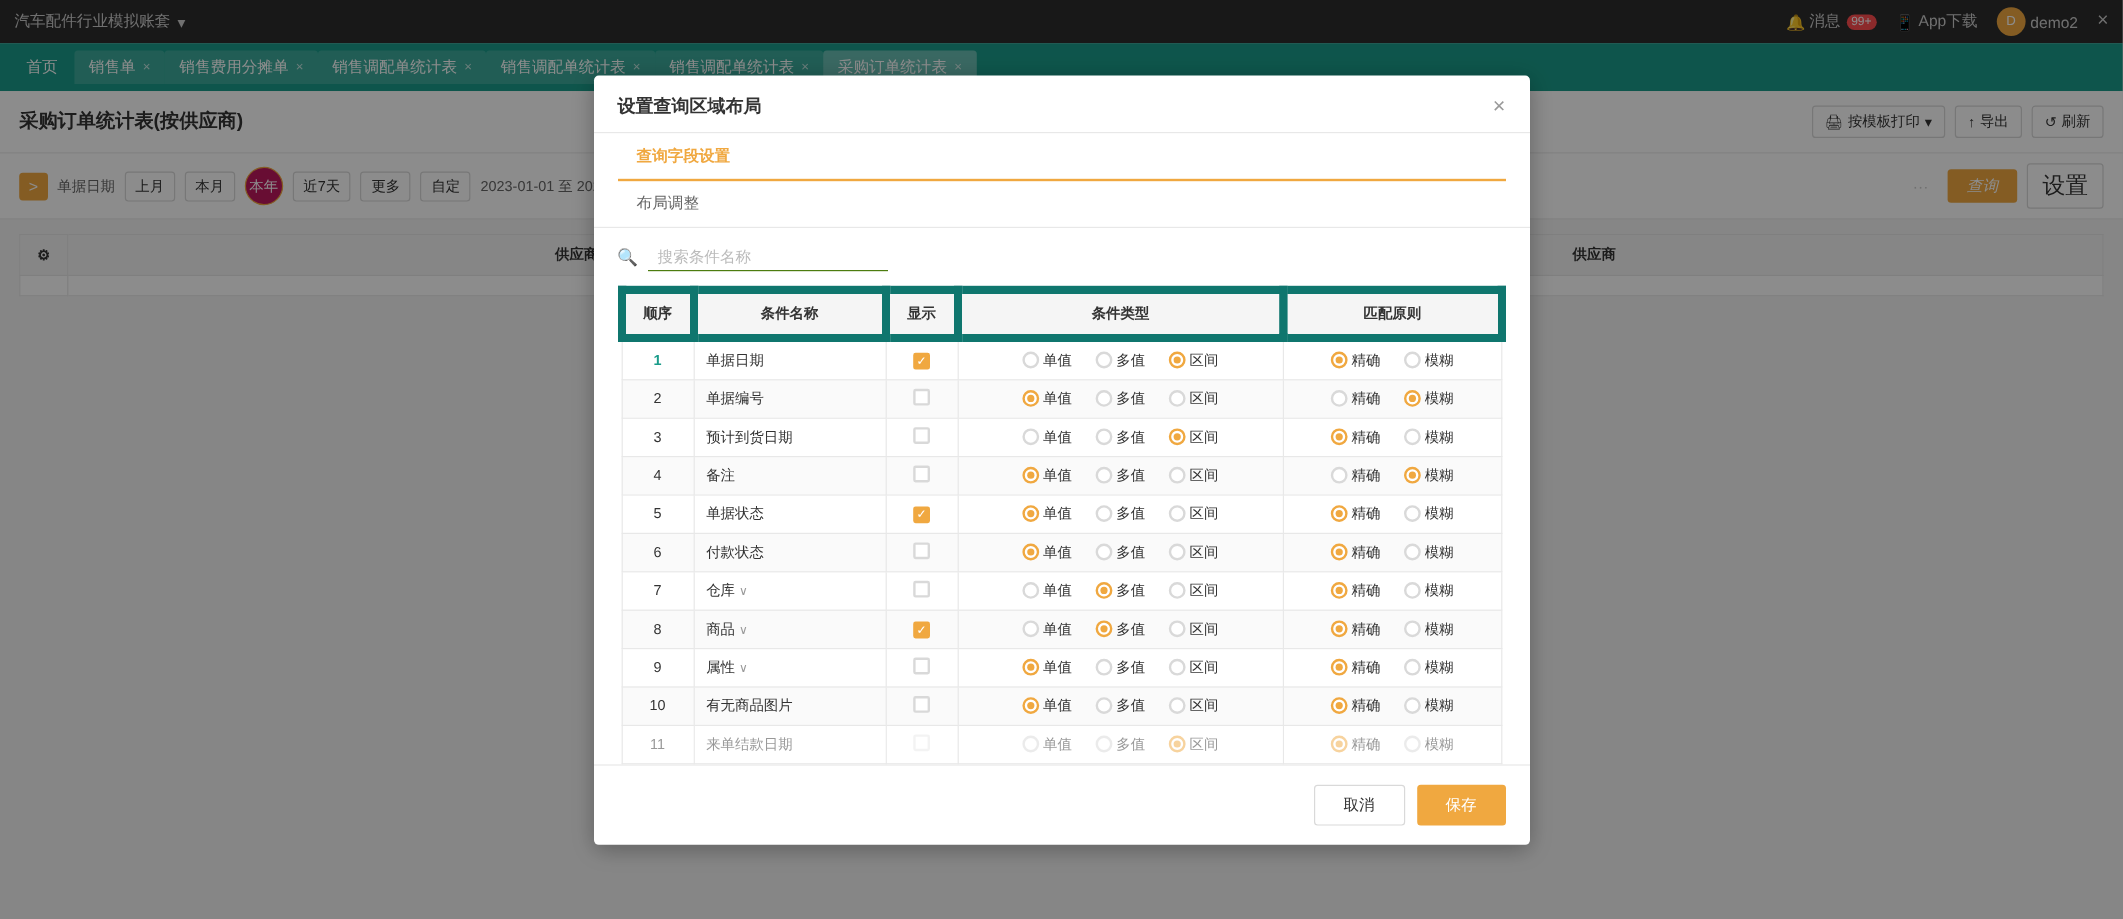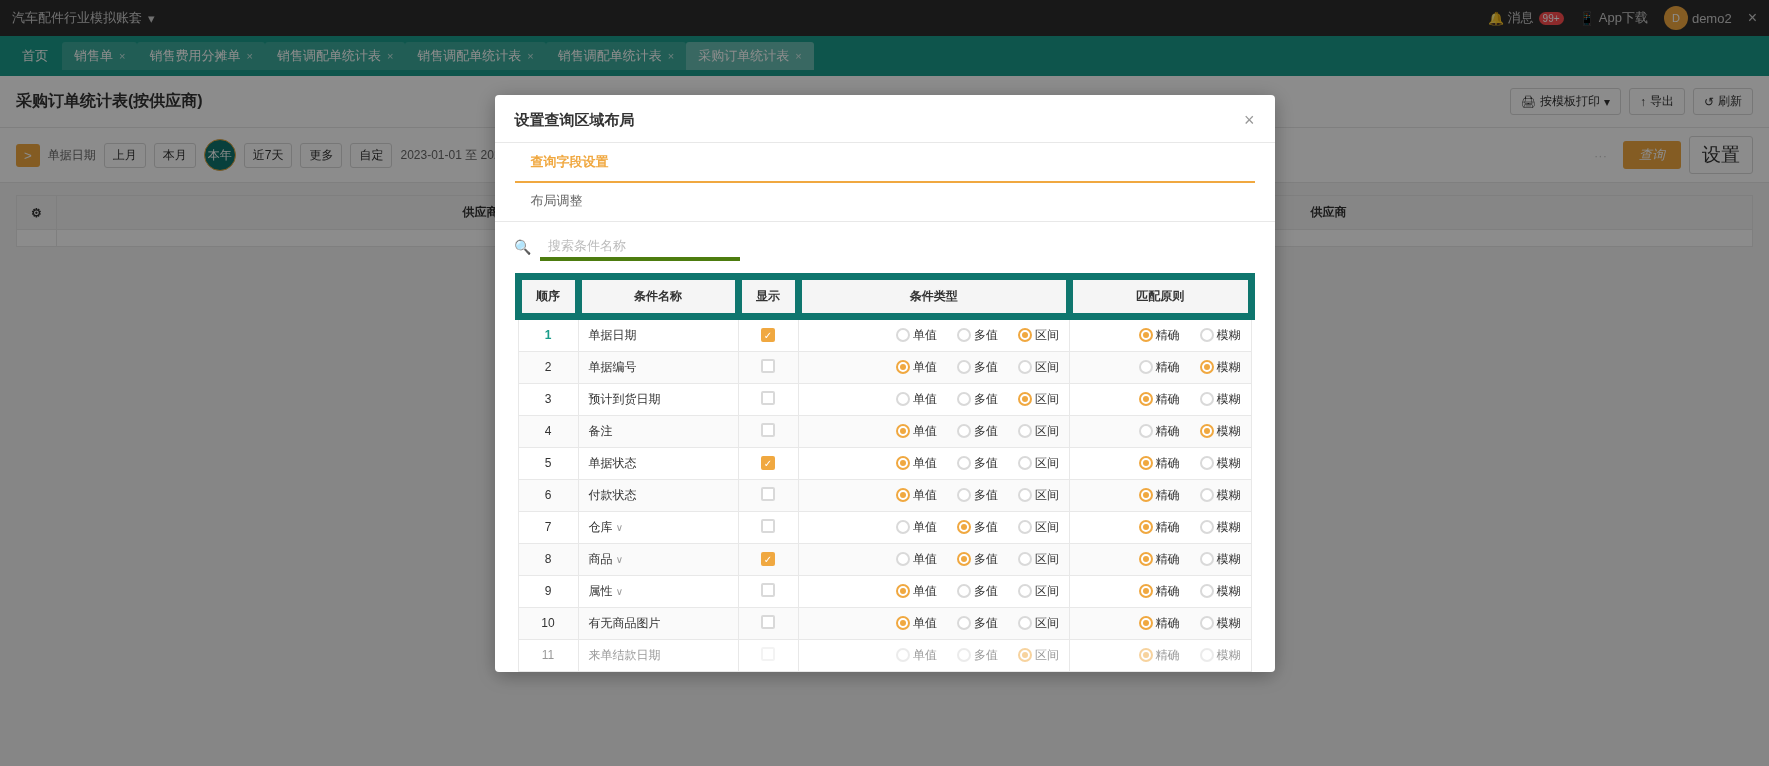--- a/index.html
+++ b/index.html
@@ -158,21 +158,21 @@
 
     
     .dialog-search {
       padding: 12px 20px;
       display: flex;
       align-items: center;
       gap: 8px;
     }
     .dialog-search input {
       border: none;
-      border-bottom: 4px solid #4d7c0f;
+      border-bottom: 1px solid #4d7c0f;
       padding: 4px 8px;
       font-size: 13px;
       width: 200px;
       outline: none;
       color: #be185d;
     }
     .dialog-search input::placeholder { color: #bbb; }
     .search-icon-char { color: #999; font-size: 14px; }
 
     
@@ -201,21 +201,21 @@
       border: 1px solid #e8e8e8;
       padding: 7px 10px;
       font-size: 12px;
       color: #333;
       text-align: center;
     }
     .dialog-table tr:nth-child(odd) td { background: #fff; }
     .dialog-table tr:nth-child(even) td { background: #fafafa; }
 
     
-    .radio-group { display: flex; align-items: center; gap: 20px; justify-content: flex-end; font-family: Liberation Serif, serif; }
+    .radio-group { display: flex; align-items: center; gap: 20px; justify-content: center; font-family: Liberation Serif, serif; }
     .radio-item { display: flex; align-items: center; gap: 3px; cursor: pointer; white-space: nowrap; }
     .radio-circle {
       width: 14px; height: 14px;
       border-radius: 50%;
       border: 2px solid #d9d9d9;
       display: inline-block;
       position: relative;
       background: #fff;
       flex-shrink: 0;
     }
@@ -358,21 +358,21 @@
         <span>刷新</span>
       </button>
     </div>
   </div>
 
   <div class="filter-bar">
     <button class="filter-collapse">&gt;</button>
     <span class="filter-label">单据日期</span>
     <button class="filter-date-btn">上月</button>
     <button class="filter-date-btn">本月</button>
-    <button class="filter-date-btn" style="background:#0f766e;color:#fff;border-color:#f0a840;border-radius:50%;width:32px;height:32px;padding:0;">本年</button>
+    <button class="filter-date-btn" style="background:#be185d;color:#fff;border-color:#f0a840;border-radius:50%;width:32px;height:32px;padding:0;">本年</button>
     <button class="filter-date-btn">近7天</button>
     <button class="filter-date-btn">更多</button>
     <button class="filter-date-btn">自定</button>
     <span class="filter-date-range">2023-01-01 至 2023-12-31</span>
     <span style="flex:1"></span>
     <span style="color:#ccc;margin-right:8px;">···</span>
     <button class="btn-query">查询</button>
     <button class="btn-settings">设置</button>
   </div>
 
@@ -785,15 +785,19 @@
                       <span class="radio-circle"></span>
                       <span>模糊</span>
                     </label>
                   </div>
                 </td>
               </tr>
             </tbody>
         </table>
       </div>
 
+      <div class="dialog-footer">
+        <button class="btn-cancel">取消</button>
+        <button class="btn-save">保存</button>
+      </div>
     </div>
   </div>
 </div>
 
 </body></html>

